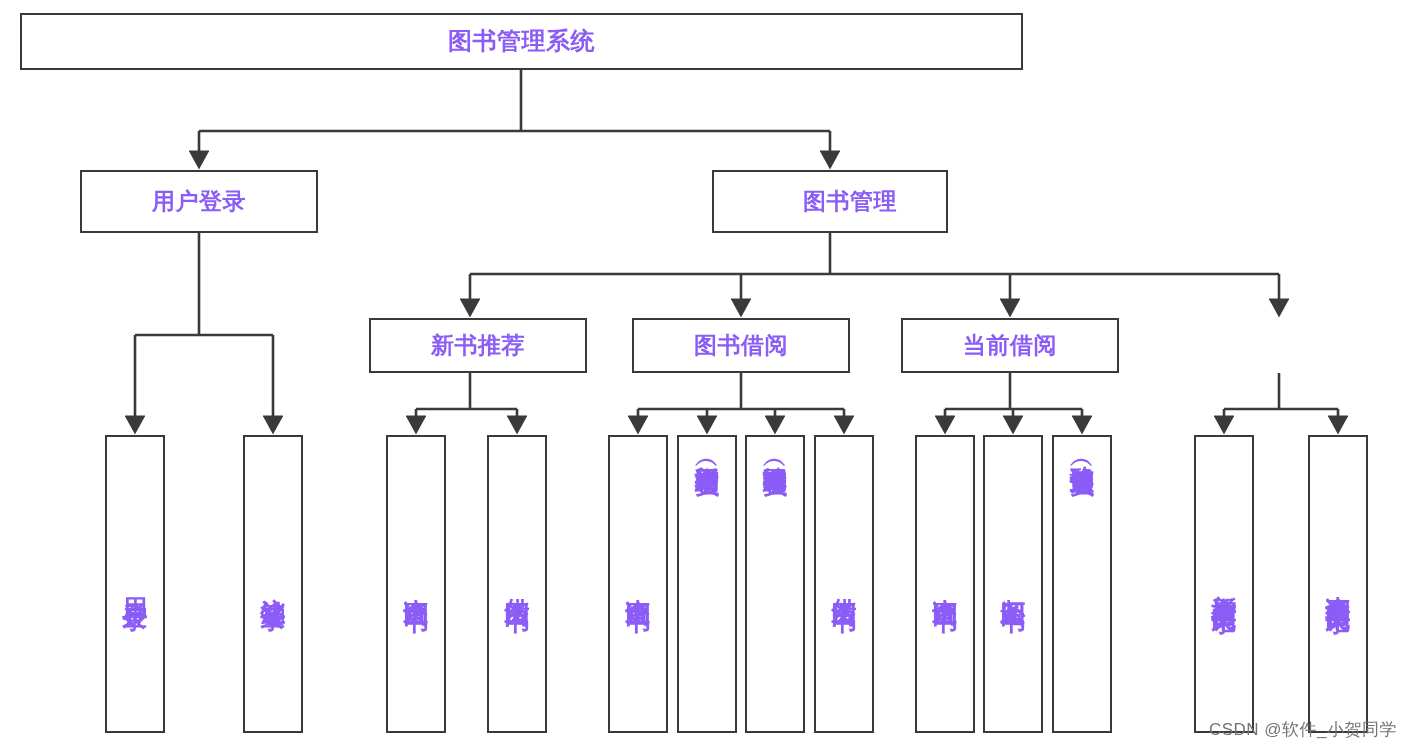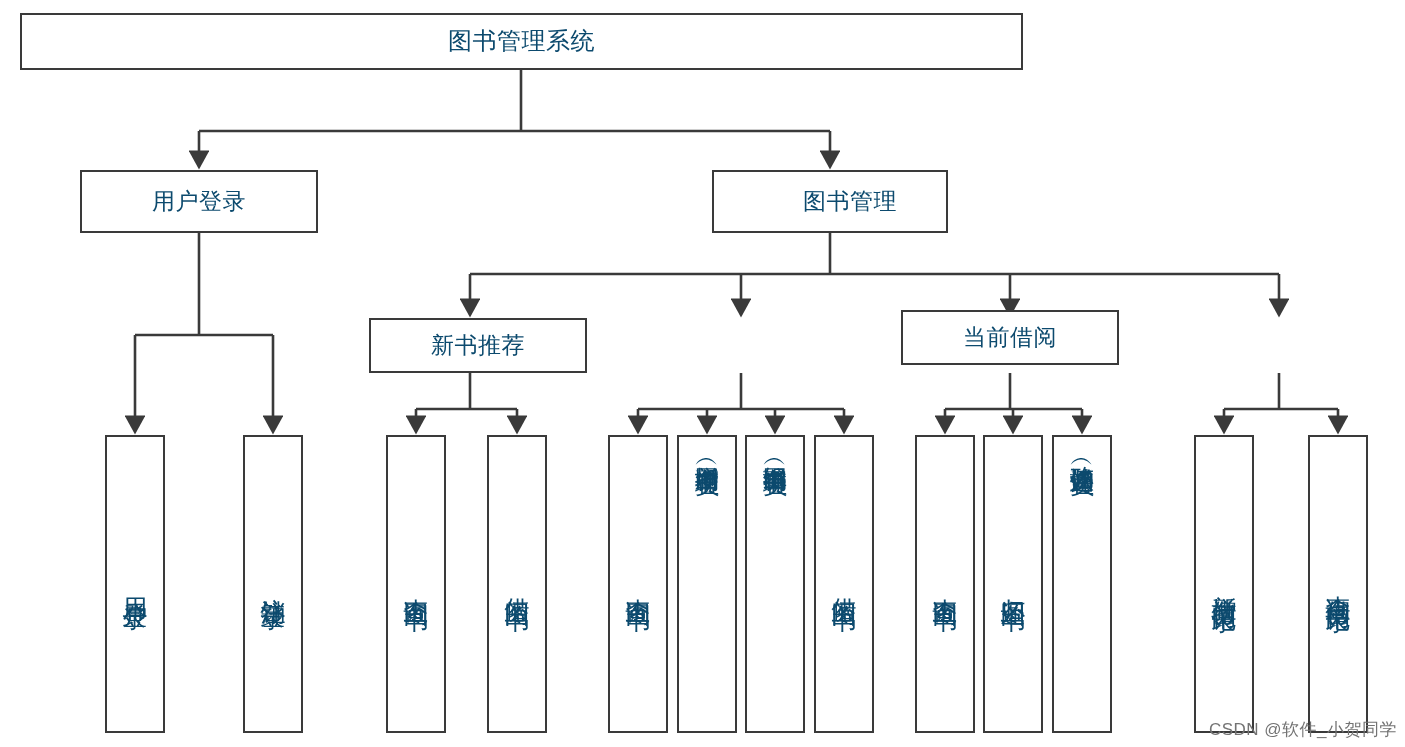--- a/index.html
+++ b/index.html
@@ -26,21 +26,22 @@
     pointer-events: none;
   }
   .node {
     position: absolute;
     box-sizing: border-box;
     border: 2.5px solid #3a3a3a;
     background: #ffffff;
     display: flex;
     align-items: center;
     justify-content: center;
-    color: #0c4a6e;
+    color: #8b5cf6;
+    font-weight: bold;
   }
   .node .lbl {
     display: block;
     text-align: center;
     line-height: 1.02;
     letter-spacing: 0.5px;
   }
   
   .node.h .lbl {
     writing-mode: horizontal-tb;
@@ -144,21 +145,24 @@
   <div class="node h" style="left:80px; top:170px; width:238px; height:63px;">
     <span class="lbl">用户登录</span>
   </div>
   <div class="node h" style="left:712px; top:170px; width:236px; height:63px;padding-left:40px;">
     <span class="lbl">图书管理</span>
   </div>
 
   <div class="node h" style="left:361px; top:318px; width:218px; height:55px;margin-left:8px;">
     <span class="lbl">新书推荐</span>
   </div>
-  <div class="node h" style="left:901px; top:310px; width:218px; height:55px;">
+  <div class="node h" style="left:632px; top:318px; width:218px; height:55px;">
+    <span class="lbl">图书借阅</span>
+  </div>
+  <div class="node h" style="left:901px; top:318px; width:218px; height:55px;">
     <span class="lbl">当前借阅</span>
   </div>
 
   <div class="node v mid" style="left:105px; top:435px; width:60px; height:298px;">
     <span class="lbl">用户登录</span>
   </div>
   <div class="node v mid" style="left:243px; top:435px; width:60px; height:298px;">
     <span class="lbl">注销登录</span>
   </div>
 

